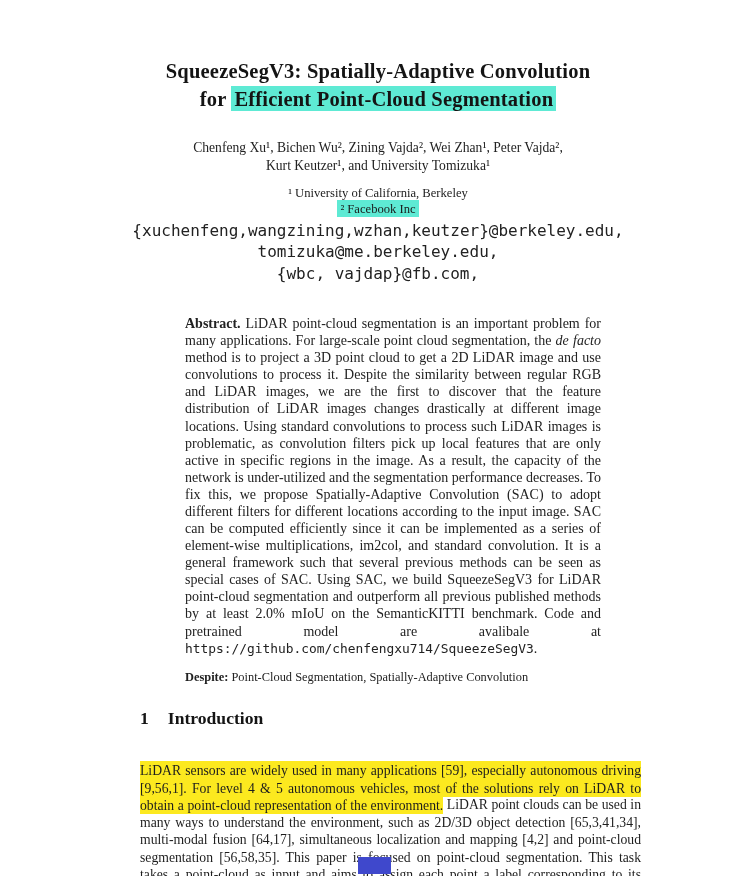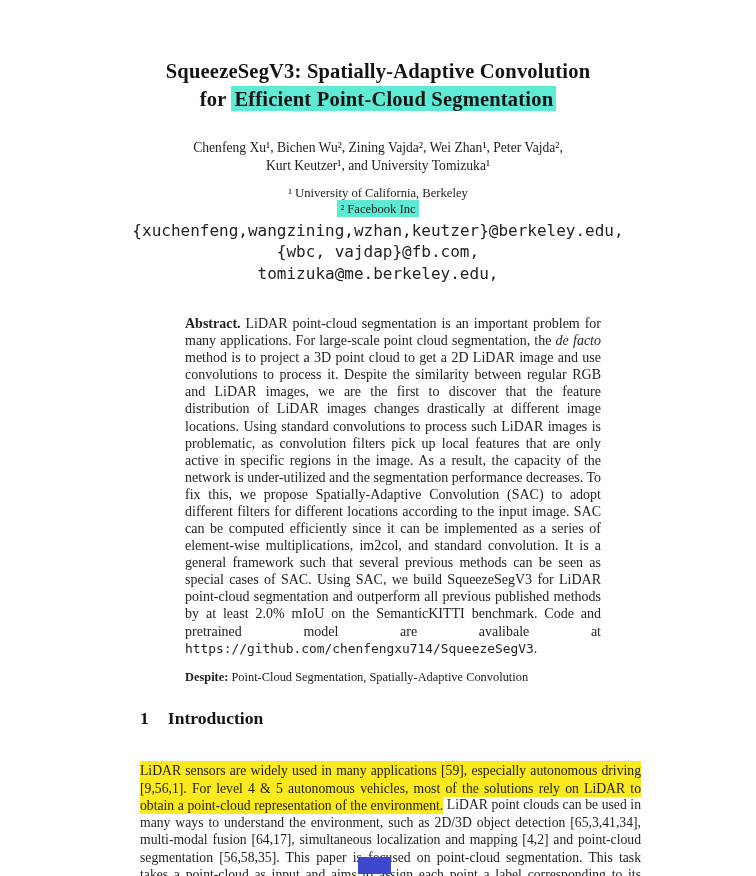--- a/index.html
+++ b/index.html
@@ -99,22 +99,22 @@
       <div>Kurt Keutzer¹, and University Tomizuka¹</div>
     </div>
 
     <div class="affiliations">
       <div>¹ University of California, Berkeley</div>
       <div><span class="hl">² Facebook Inc</span></div>
     </div>
 
     <div class="emails">
       <div>{xuchenfeng,wangzining,wzhan,keutzer}@berkeley.edu,</div>
+      <div>tomizuka@me.berkeley.edu,</div>
       <div>{wbc, vajdap}@fb.com,</div>
-      <div>tomizuka@me.berkeley.edu,</div>
     </div>
   </div>
 
   <p class="abstract-block"><span class="abstract-label">Abstract.</span><span> LiDAR point-cloud segmentation is an important problem for many applications. For large-scale point cloud segmentation, the </span><span class="seg-italic">de facto</span><span> method is to project a 3D point cloud to get a 2D LiDAR image and use convolutions to process it. Despite the similarity between regular RGB and LiDAR images, we are the first to discover that the feature distribution of LiDAR images changes drastically at different image locations. Using standard convolutions to process such LiDAR images is problematic, as convolution filters pick up local features that are only active in specific regions in the image. As a result, the capacity of the network is under-utilized and the segmentation performance decreases. To fix this, we propose Spatially-Adaptive Convolution (SAC) to adopt different filters for different locations according to the input image. SAC can be computed efficiently since it can be implemented as a series of element-wise multiplications, im2col, and standard convolution. It is a general framework such that several previous methods can be seen as special cases of SAC. Using SAC, we build SqueezeSegV3 for LiDAR point-cloud segmentation and outperform all previous published methods by at least 2.0% mIoU on the SemanticKITTI benchmark. Code and pretrained model are avalibale at </span><span class="seg-mono">https://github.com/chenfengxu714/SqueezeSegV3</span><span>.</span></p>
 
   <p class="keywords-block"><span class="keywords-label">Despite:</span><span> Point-Cloud Segmentation, Spatially-Adaptive Convolution</span></p>
 
   <h1 class="section-heading" style="margin-bottom:0;"><span class="section-number">1</span><span>Introduction</span></h1>
 
   <p class="intro-paragraph"><span class="seg-highlight">LiDAR sensors are widely used in many applications [59], especially autonomous driving [9,56,1]. For level 4 &amp; 5 autonomous vehicles, most of the solutions rely on LiDAR to obtain a point-cloud representation of the environment.</span><span> LiDAR point clouds can be used in many ways to understand the environment, such as 2D/3D object detection [65,3,41,34], multi-modal fusion [64,17], simultaneous localization and mapping [4,2] and point-cloud segmentation [56,58,35]. This paper is focused on point-cloud segmentation. This task takes a point-cloud as input and aims to assign each point a label corresponding to its object category. For</span></p>

